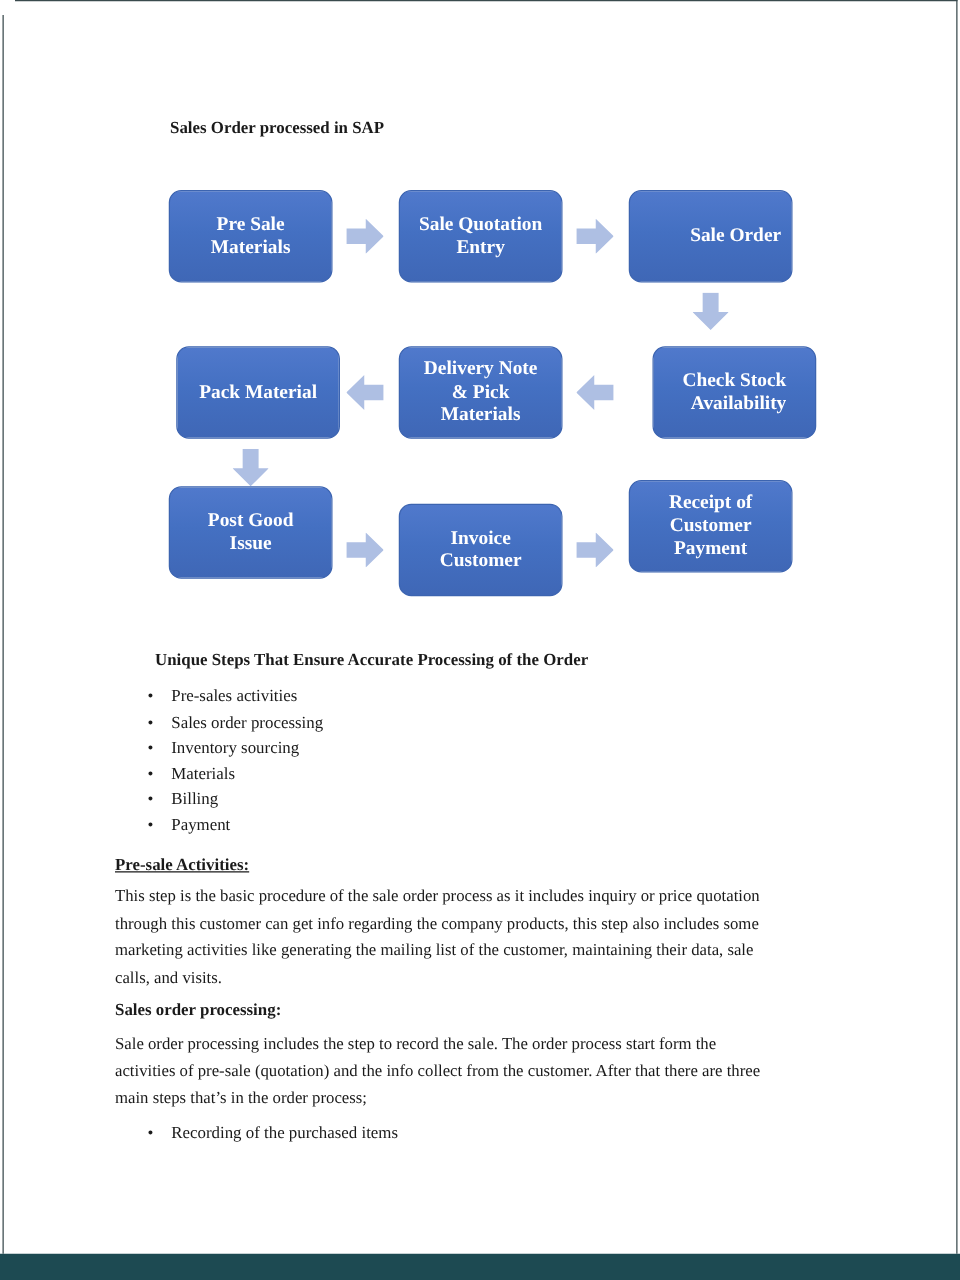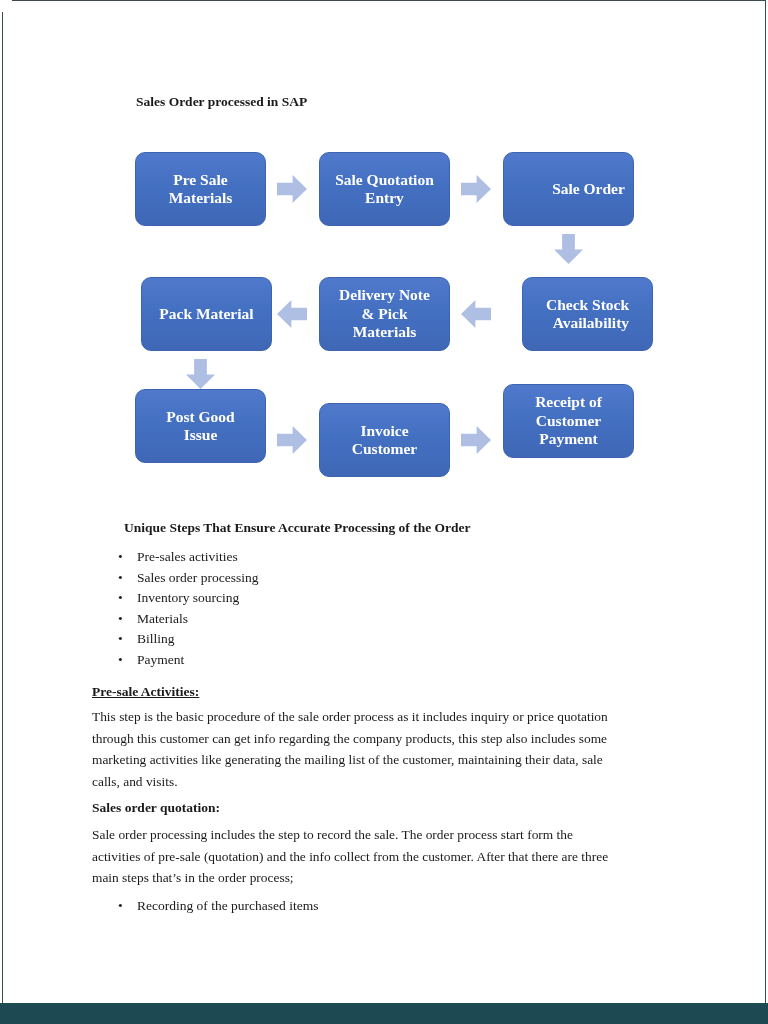--- a/index.html
+++ b/index.html
@@ -140,21 +140,21 @@
   <li><span class="dot">•</span><span>Payment</span></li>
 </ul>
 
 <h2 class="h2" style="top:684px;text-decoration:underline;">Pre-sale Activities:</h2>
 
 <p class="para" style="top:706px;">This step is the basic procedure of the sale order process as it includes inquiry or price quotation
 through this customer can get info regarding the company products, this step also includes some
 marketing activities like generating the mailing list of the customer, maintaining their data, sale
 calls, and visits.</p>
 
-<h2 class="h2" style="top:800px;">Sales order quotation:</h2>
+<h2 class="h2" style="top:800px;">Sales order processing:</h2>
 
 <p class="para" style="top:824px;">Sale order processing includes the step to record the sale. The order process start form the
 activities of pre-sale (quotation) and the info collect from the customer. After that there are three
 main steps that’s in the order process;</p>
 
 <ul class="bullets" style="top:896px;">
   <li><span class="dot">•</span><span>Recording of the purchased items</span></li>
 </ul>
 
 </body></html>

